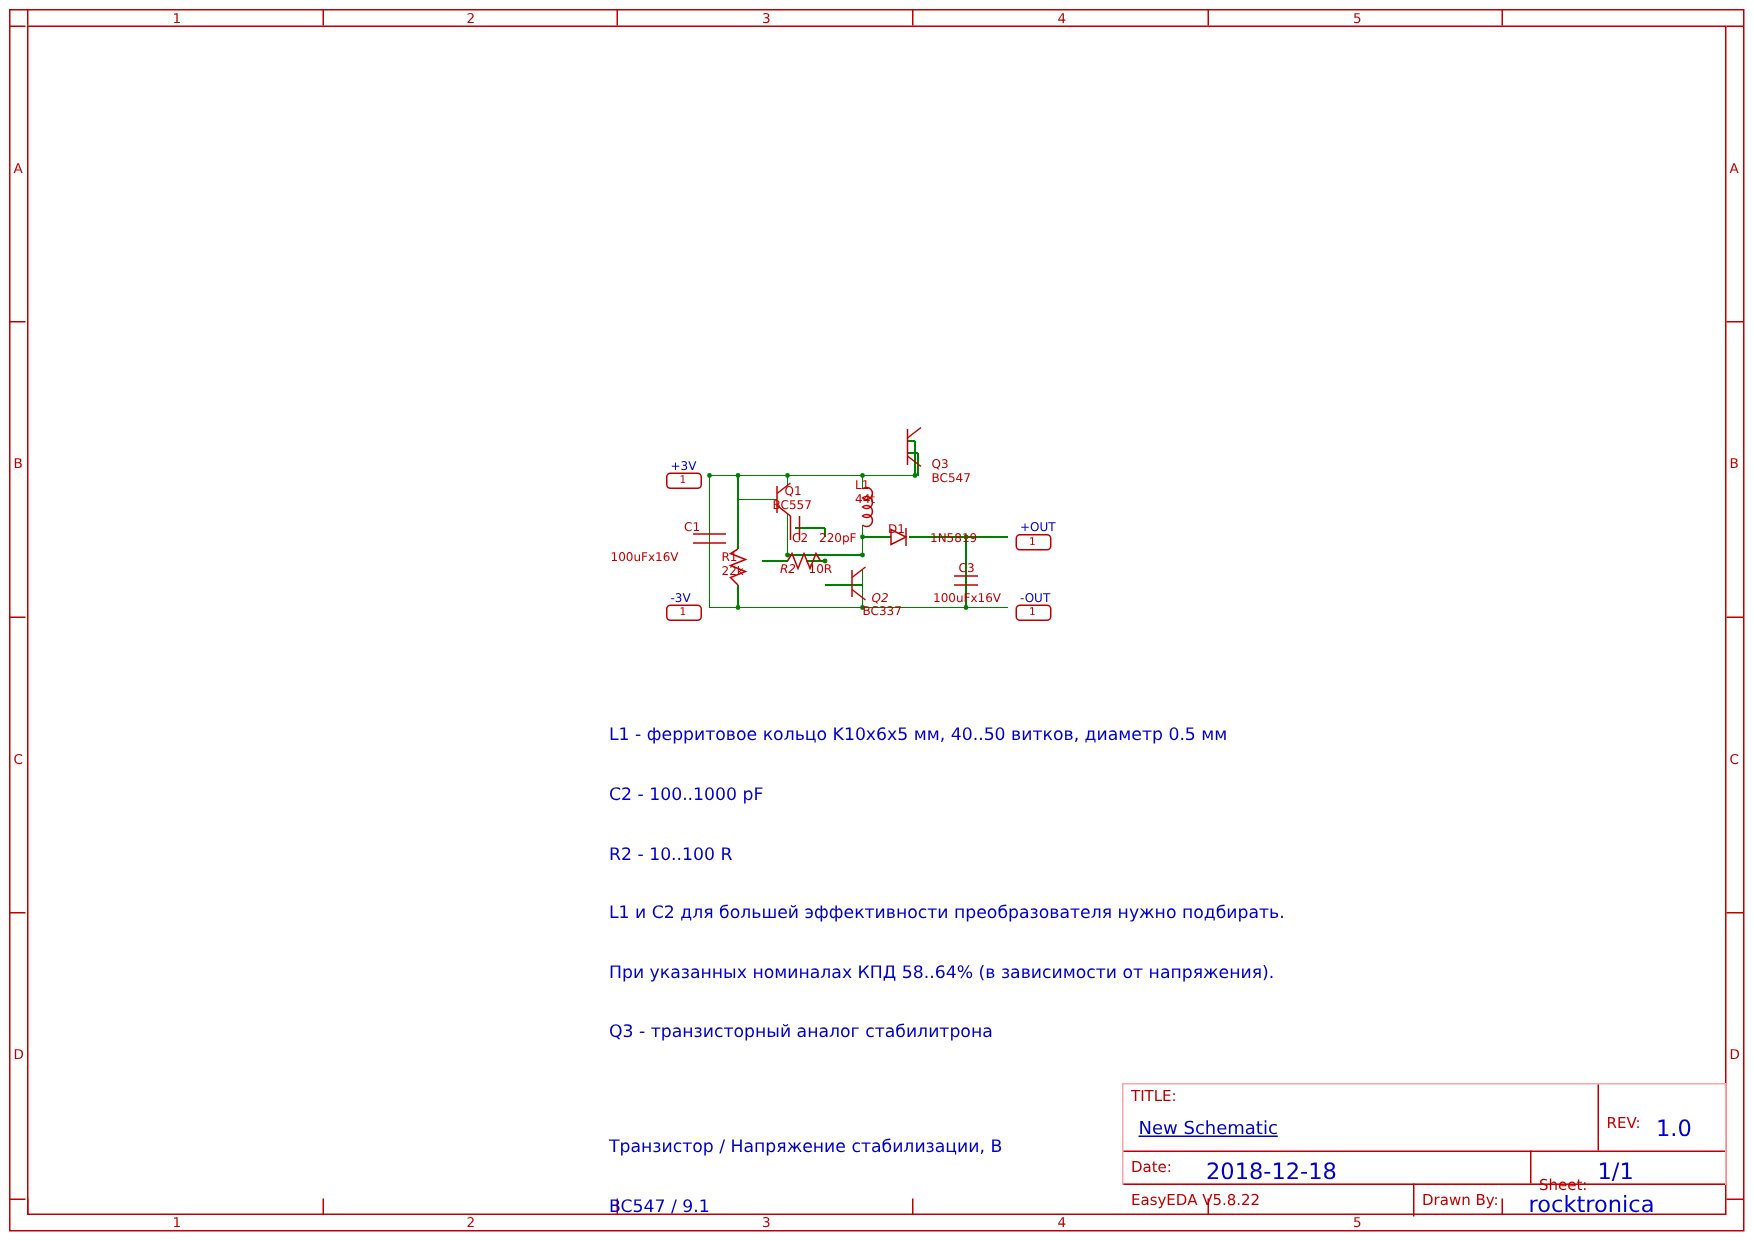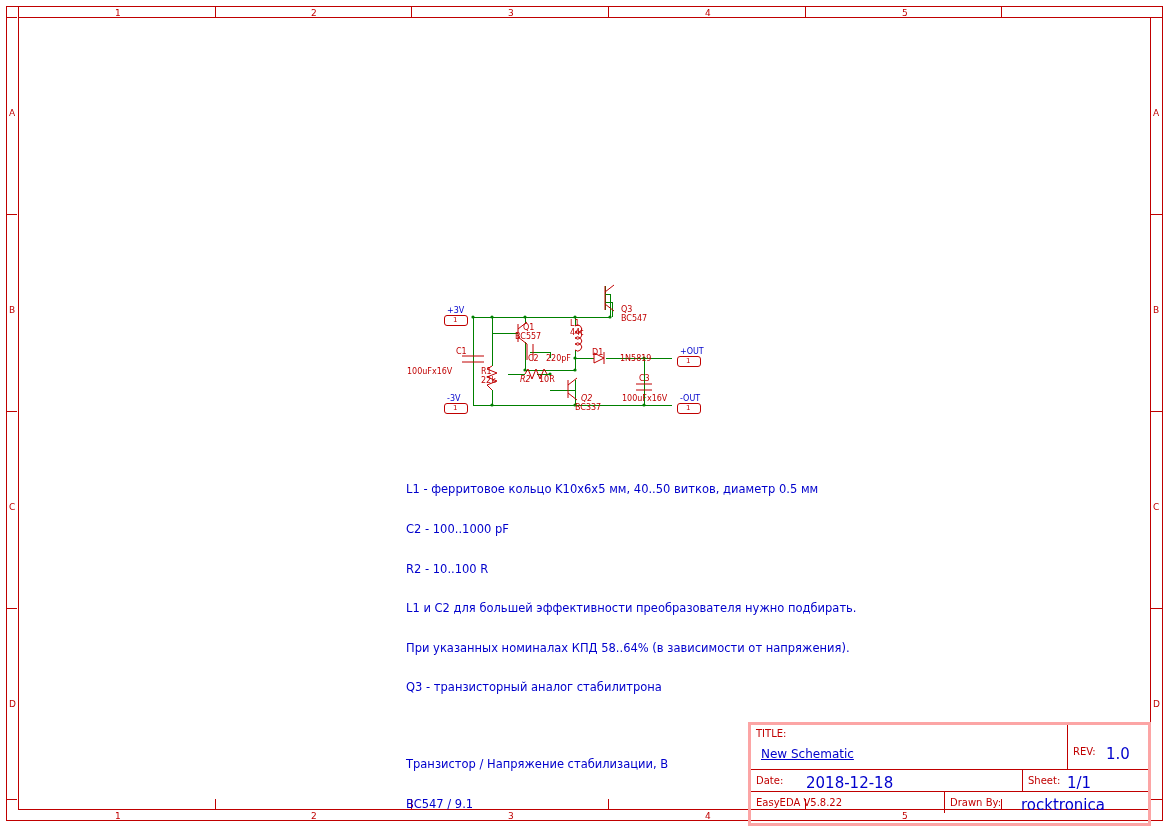--- a/index.html
+++ b/index.html
@@ -98,22 +98,22 @@
     white-space: pre;
   }
   #notes .gap { display: block; height: 11px; }
 
   
   #titleblock {
     position: absolute;
     left: 748px;
     top: 722px;
     width: 403px;
-    height: 104px;
-    border: 3px solid #fca5a5;
+    height: 68px;
+    border: 1px solid #fca5a5;
     box-sizing: border-box;
     font-size: 10px;
     color: #c00000;
   }
   .tb-line-h {
     position: absolute;
     background: #c00000;
     height: 1px;
     left: 0;
     width: 100%;
@@ -371,21 +371,21 @@
 
     <div class="tb-label" style="left:5px; top:3px;">TITLE:</div>
     <div class="tb-value big" style="left:10px; top:22px;text-decoration:underline;">New Schematic</div>
 
     <div class="tb-label" style="left:322px; top:21px;">REV:</div>
     <div class="tb-value" style="left:355px; top:20px;">1.0</div>
 
     <div class="tb-label" style="left:5px; top:50px;">Date:</div>
     <div class="tb-value" style="left:55px; top:49px;">2018-12-18</div>
 
-    <div class="tb-label" style="left:277px; top:50px;">Sheet:</div>
+    <div class="tb-label" style="left:277px; top:62px;">Sheet:</div>
     <div class="tb-value" style="left:316px; top:49px;">1/1</div>
 
     <div class="tb-label" style="left:5px; top:72px;">EasyEDA V5.8.22</div>
 
     <div class="tb-label" style="left:199px; top:72px;">Drawn By:</div>
     <div class="tb-value" style="left:270px; top:71px;">rocktronica</div>
   </div>
 
 </div>
 

